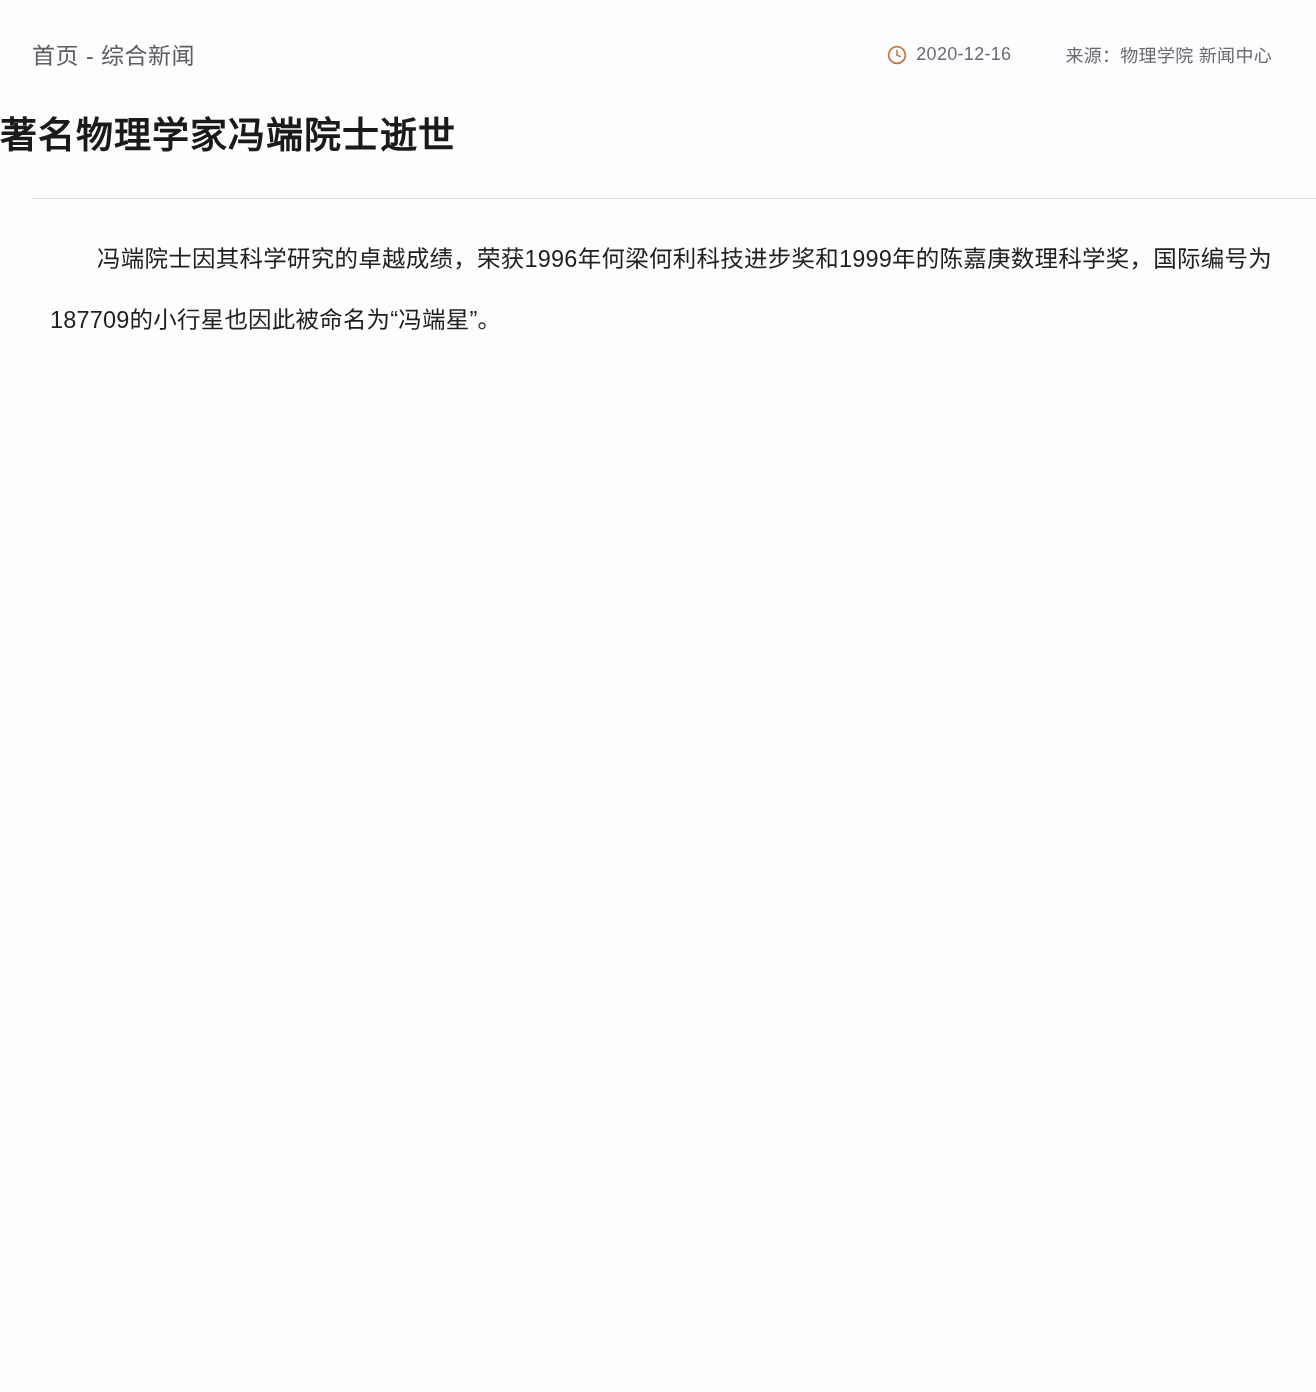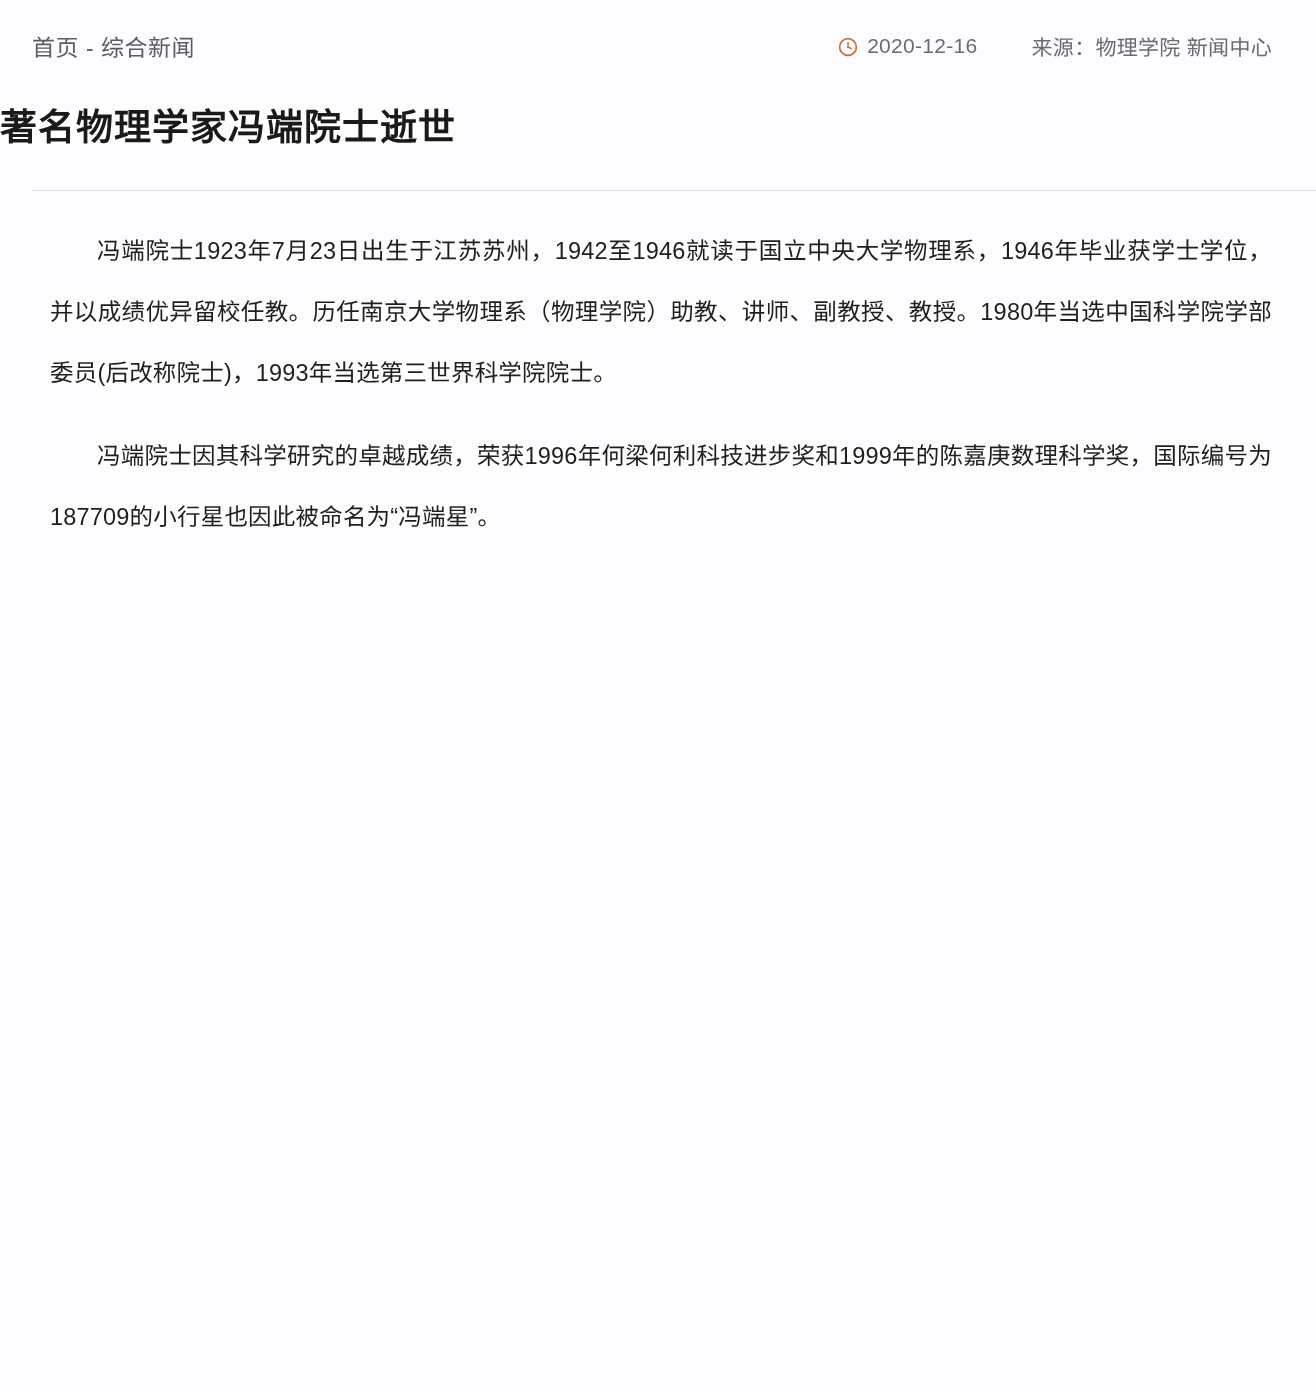--- a/index.html
+++ b/index.html
@@ -20,37 +20,37 @@
     position: relative;
     width: 1316px;
     height: 1392px;
     box-sizing: border-box;
   }
 
   
   .header {
     position: relative;
     height: 84px;
-    padding: 4px 44px 0 32px;
+    padding: 12px 44px 0 32px;
     display: flex;
     align-items: center;
     justify-content: space-between;
   }
 
   .breadcrumb {
     font-size: 23px;
     color: #5d5d62;
     letter-spacing: .5px;
     white-space: nowrap;
   }
 
   .meta {
     display: flex;
     align-items: center;
-    font-size: 21px;
+    font-size: 18px;
     color: #6a6a70;
     white-space: nowrap;
   }
 
   .meta .date-group {
     display: inline-flex;
     align-items: center;
   }
 
   .clock-icon {
@@ -133,17 +133,16 @@
     </div>
   </div>
 
   <div class="title-wrap">
     <h1 class="article-title">著名物理学家冯端院士逝世</h1>
   </div>
 
   <div class="divider"></div>
 
   <div class="article-body">
-    <p>冯端院士1923年7月23日出生于江苏苏州，1942至1946就读于国立中央大学物理系，1946年毕业获学士学位，并以成绩优异留校任教。历任南京大学物理系（物理学院）助教、讲师、副教授、教授。1980年当选中国科学院学部委员(后改称院士)，1993年当选第三世界科学院院士。</p>
     <p>冯端院士因其科学研究的卓越成绩，荣获1996年何梁何利科技进步奖和1999年的陈嘉庚数理科学奖，国际编号为187709的小行星也因此被命名为“冯端星”。</p>
   </div>
 
 </div>
 
 </body></html>

